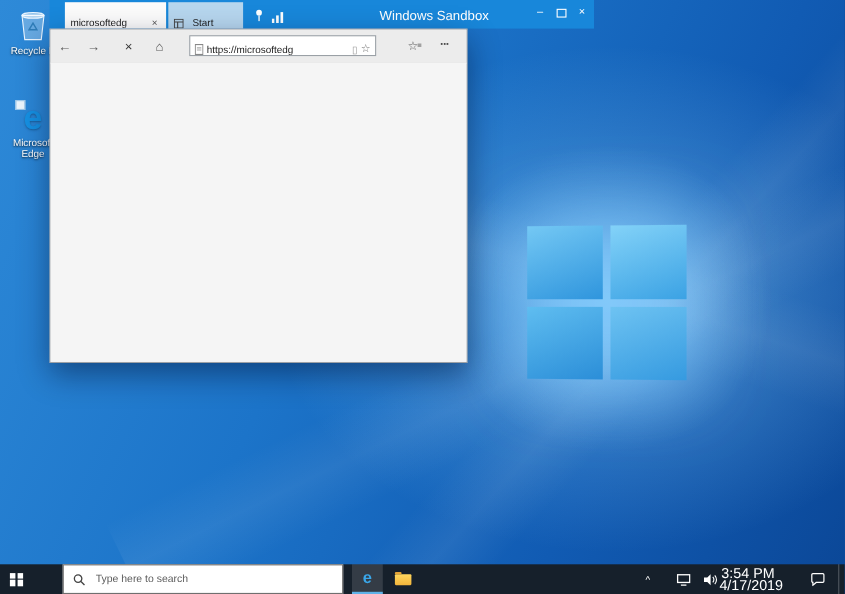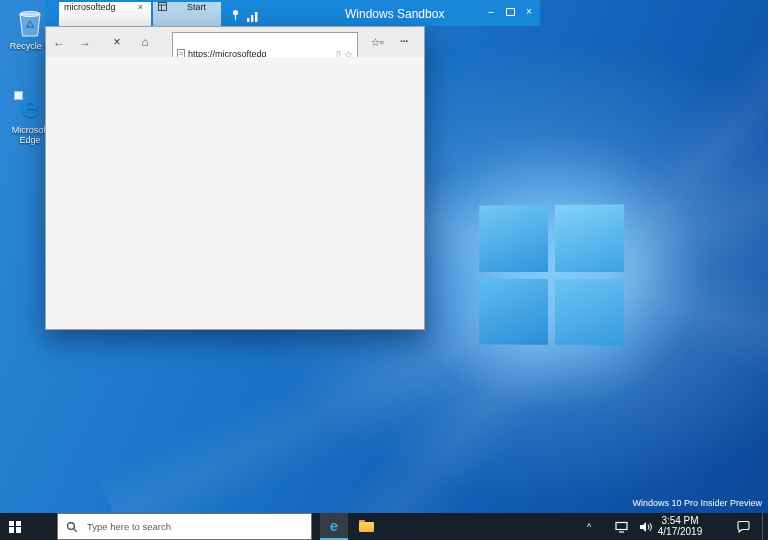--- a/index.html
+++ b/index.html
@@ -33,44 +33,44 @@
   .desk-icon .art{height:33px;display:flex;align-items:center;justify-content:center;margin-bottom:2px;}
   #recycle{left:2px;top:6px;}
   #edgeicon{left:2px;top:90px;}
   .edge-e{font-size:31px;font-weight:bold;color:#1590e2;line-height:30px;position:relative;
     text-shadow:0 1px 2px rgba(0,30,60,.4);}
   .edge-e .mini-sq{position:absolute;left:-7px;top:-1px;width:7px;height:7px;background:#eaf4fc;
     border:1px solid #9cc6e8;}
 
   
   .titlebar{position:absolute;left:45px;top:0;width:495px;height:26px;background:#1887da;}
-  .tab{position:absolute;top:2px;height:24px;display:flex;align-items:flex-start;box-sizing:border-box;
+  .tab{position:absolute;top:2px;height:24px;display:flex;align-items:flex-end;box-sizing:border-box;
     padding:0 5px;font-size:9px;cursor:default;}
   .tab.active{left:14px;width:92px;background:#fbfbfb;color:#222;}
   .tab.active .tab-label{flex:1;overflow:hidden;white-space:nowrap;}
   .tab-x{width:11px;text-align:center;color:#555;font-size:9px;}
-  .tab.start{left:108px;width:68px;background:rgba(235,240,244,.75);color:#1d1d1d;gap:20px;}
+  .tab.start{left:108px;width:68px;background:rgba(235,240,244,.75);color:#1d1d1d;gap:8px;}
   .tb-pin{position:absolute;left:186px;top:7px;}
   .tb-signal{position:absolute;left:202px;top:8px;}
   .sb-title{position:absolute;left:300px;top:7px;font-size:12px;color:#fff;white-space:nowrap;}
   .caption{position:absolute;right:4px;top:5px;display:flex;gap:5px;}
   .cap{width:14px;height:13px;color:#fff;font-size:10px;line-height:13px;text-align:center;cursor:default;}
   .cap .box{display:inline-block;width:7px;height:6px;border:1px solid #fff;margin-top:3px;}
 
   
   .edge-window{position:absolute;left:45px;top:26px;width:380px;height:304px;background:#f5f5f5;
     border:1px solid rgba(50,60,70,.45);box-sizing:border-box;
     box-shadow:0 10px 26px rgba(0,10,40,.45);}
   .toolbar{position:relative;height:30px;background:#ececec;border-bottom:1px solid #d7d7d7;}
   .tb-i{position:absolute;top:0;width:18px;height:30px;line-height:30px;text-align:center;
     color:#5a5a5a;font-size:12px;cursor:default;}
   .tb-back{left:4px;}  .tb-fwd{left:30px;}  .tb-stop{left:62px;color:#333;}  .tb-home{left:90px;}
-  .addr{position:absolute;left:126px;top:5px;width:186px;height:19px;background:#fff;
-    border:1px solid #9aa0a6;box-sizing:border-box;display:flex;align-items:flex-start;gap:3px;
-    padding:16px 4px;font-size:9px;color:#222;}
+  .addr{position:absolute;left:126px;top:5px;width:170px;height:19px;background:#fff;
+    border:1px solid #9aa0a6;box-sizing:border-box;display:flex;align-items:flex-end;gap:3px;
+    padding:0 4px;font-size:9px;color:#222;}
   .addr .url{flex:1;white-space:nowrap;overflow:hidden;}
   .addr .rv{color:#999;font-size:9px;}
   .addr .fav{color:#777;font-size:10px;}
   .hub{position:absolute;left:320px;top:0;width:22px;height:30px;line-height:30px;text-align:center;
     color:#5a5a5a;font-size:11px;}
   .hub small{font-size:7px;vertical-align:1px;margin-left:-1px;}
   .more{position:absolute;left:348px;top:0;width:20px;height:30px;line-height:28px;text-align:center;
     color:#444;font-size:11px;font-weight:bold;letter-spacing:-1px;}
   .page{position:absolute;left:0;right:0;top:30px;bottom:0;background:#f5f5f5;}
 
@@ -95,21 +95,21 @@
     border-bottom:2px solid #5fb2e8;box-sizing:border-box;}
   .edge-btn span{font-size:15px;font-weight:bold;color:#3aa7ea;line-height:24px;}
   .explorer-btn{left:352px;width:28px;}
   .folder{width:15px;height:10px;position:relative;background:linear-gradient(#ffd75e,#f2b53c);border-radius:1px;}
   .folder:before{content:"";position:absolute;left:0;top:-2px;width:6px;height:2px;background:#e5a437;
     border-radius:1px 1px 0 0;}
   .tray-chevron{right:172px;width:14px;color:#fff;font-size:9px;}
   .net-btn{right:138px;width:18px;}
   .vol-btn{right:114px;width:18px;}
   .clock{position:absolute;right:62px;top:3px;width:52px;text-align:center;color:#fff;
-    font-size:10px;line-height:10.5px;cursor:default;}
+    font-size:13px;line-height:10.5px;cursor:default;}
   .ac-btn{right:14px;width:22px;}
   .show-desktop{position:absolute;right:0;top:0;width:5px;height:27px;
     border-left:1px solid rgba(255,255,255,.25);}
 </style>
 </head>
 <body>
 
 <div class="wallpaper">
   <div class="ray r1"></div>
   <div class="ray r2"></div>
@@ -191,21 +191,20 @@
       <span class="rv">▯</span>
       <span class="fav">☆</span>
     </div>
     <span class="hub"><span>☆</span><small>≡</small></span>
     <span class="more">···</span>
   </div>
   <div class="page"></div>
 </div>
 
 <div class="watermark">
-  <div class="l1">Windows 10 Pro Insider Preview</div>
 </div>
 
 <div class="taskbar">
   <div class="tb-btn start-btn">
     <span class="winflag">
         <i></i>
         <i></i>
         <i></i>
         <i></i>
       </span>

